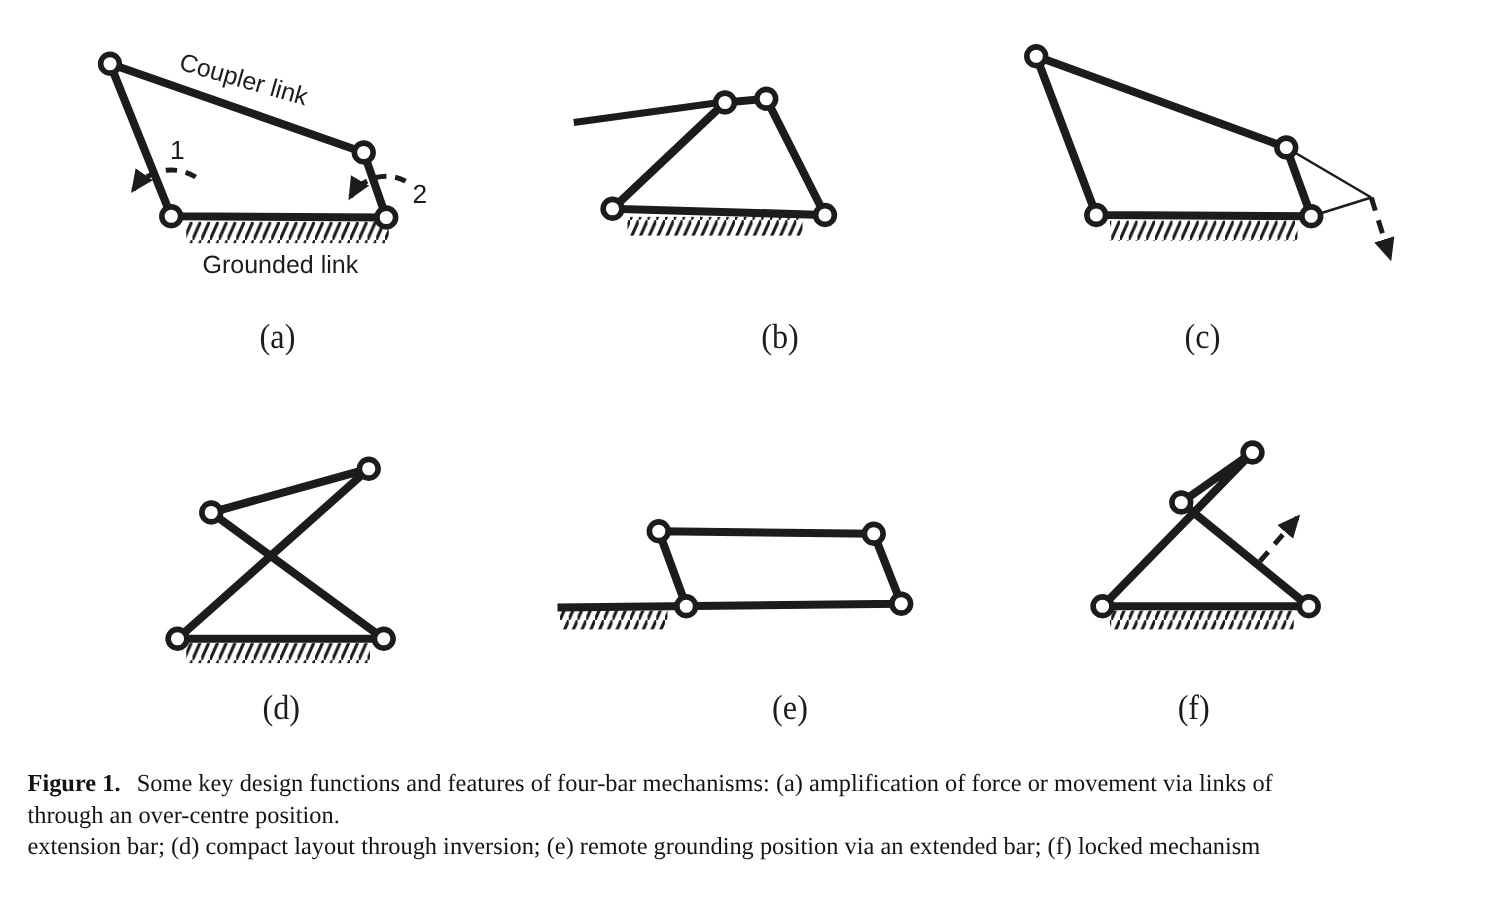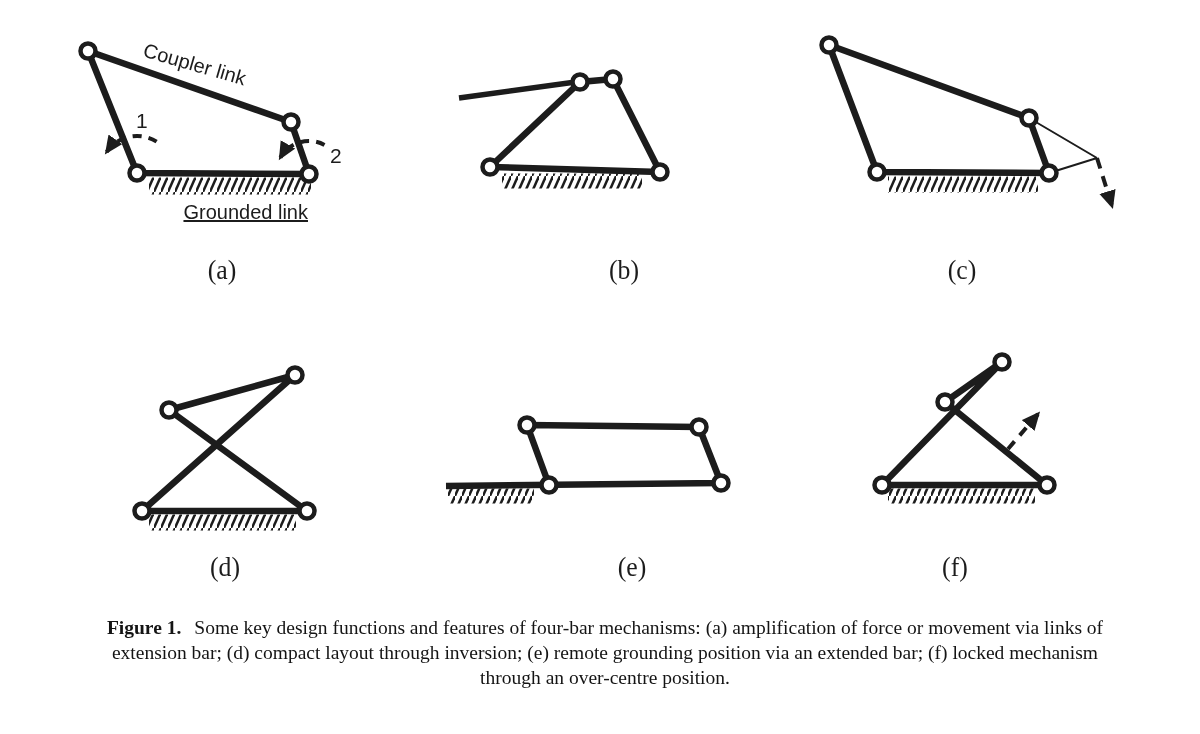--- a/index.html
+++ b/index.html
@@ -19,21 +19,21 @@
     font-family: "Liberation Sans", sans-serif;
     font-size: 20px;
     line-height: 1.1;
     white-space: nowrap;
   }
   .coupler-label {
     left: 147px; top: 39px;
     transform: rotate(16deg);
     transform-origin: left top;
   }
-  .grounded-label { left: 162px; top: 201px; width: 146px; text-align: right; text-decoration: underline; }
+  .grounded-label { left: 162px; top: 201px; width: 146px; text-align: left; }
   .num1 { left: 136px; top: 109px; font-size: 21px; }
   .num2 { left: 330px; top: 144px; font-size: 21px; }
 
   .plabel {
     position: absolute;
     width: 90px;
     text-align: center;
     font-family: "Liberation Serif", serif;
     font-size: 28px;
     line-height: 34px;
@@ -49,21 +49,21 @@
 
   .caption {
     position: absolute;
     left: 22px; top: 615px;
     width: 1166px;
     font-family: "Liberation Serif", serif;
     font-size: 19.5px;
     line-height: 25px;
     color: #141414;
   }
-  .cap-line { white-space: nowrap; text-align: center; }
+  .cap-line { white-space: nowrap; }
   .cap-bold { font-weight: bold; margin-right: 13px; }
 </style>
 </head>
 <body>
 
 <div class="stage">
 
   <svg class="artwork" width="1200" height="734" viewBox="0 0 1200 734">
     <defs>
       <pattern id="hatch" patternUnits="userSpaceOnUse" width="7" height="16">
@@ -156,17 +156,17 @@
   <div class="plabel pl-b">(b)</div>
   <div class="plabel pl-c">(c)</div>
   <div class="plabel pl-d">(d)</div>
   <div class="plabel pl-e">(e)</div>
   <div class="plabel pl-f">(f)</div>
 
   <div class="caption">
     <div class="cap-line">
       <span class="cap-bold">Figure 1.</span><span>Some key design functions and features of four-bar mechanisms: (a) amplification of force or movement via links of</span>
     </div>
+    <div class="cap-line">through an over-centre position.</div>
     <div class="cap-line">extension bar; (d) compact layout through inversion; (e) remote grounding position via an extended bar; (f) locked mechanism</div>
-    <div class="cap-line">through an over-centre position.</div>
   </div>
 
 </div>
 
 </body></html>

